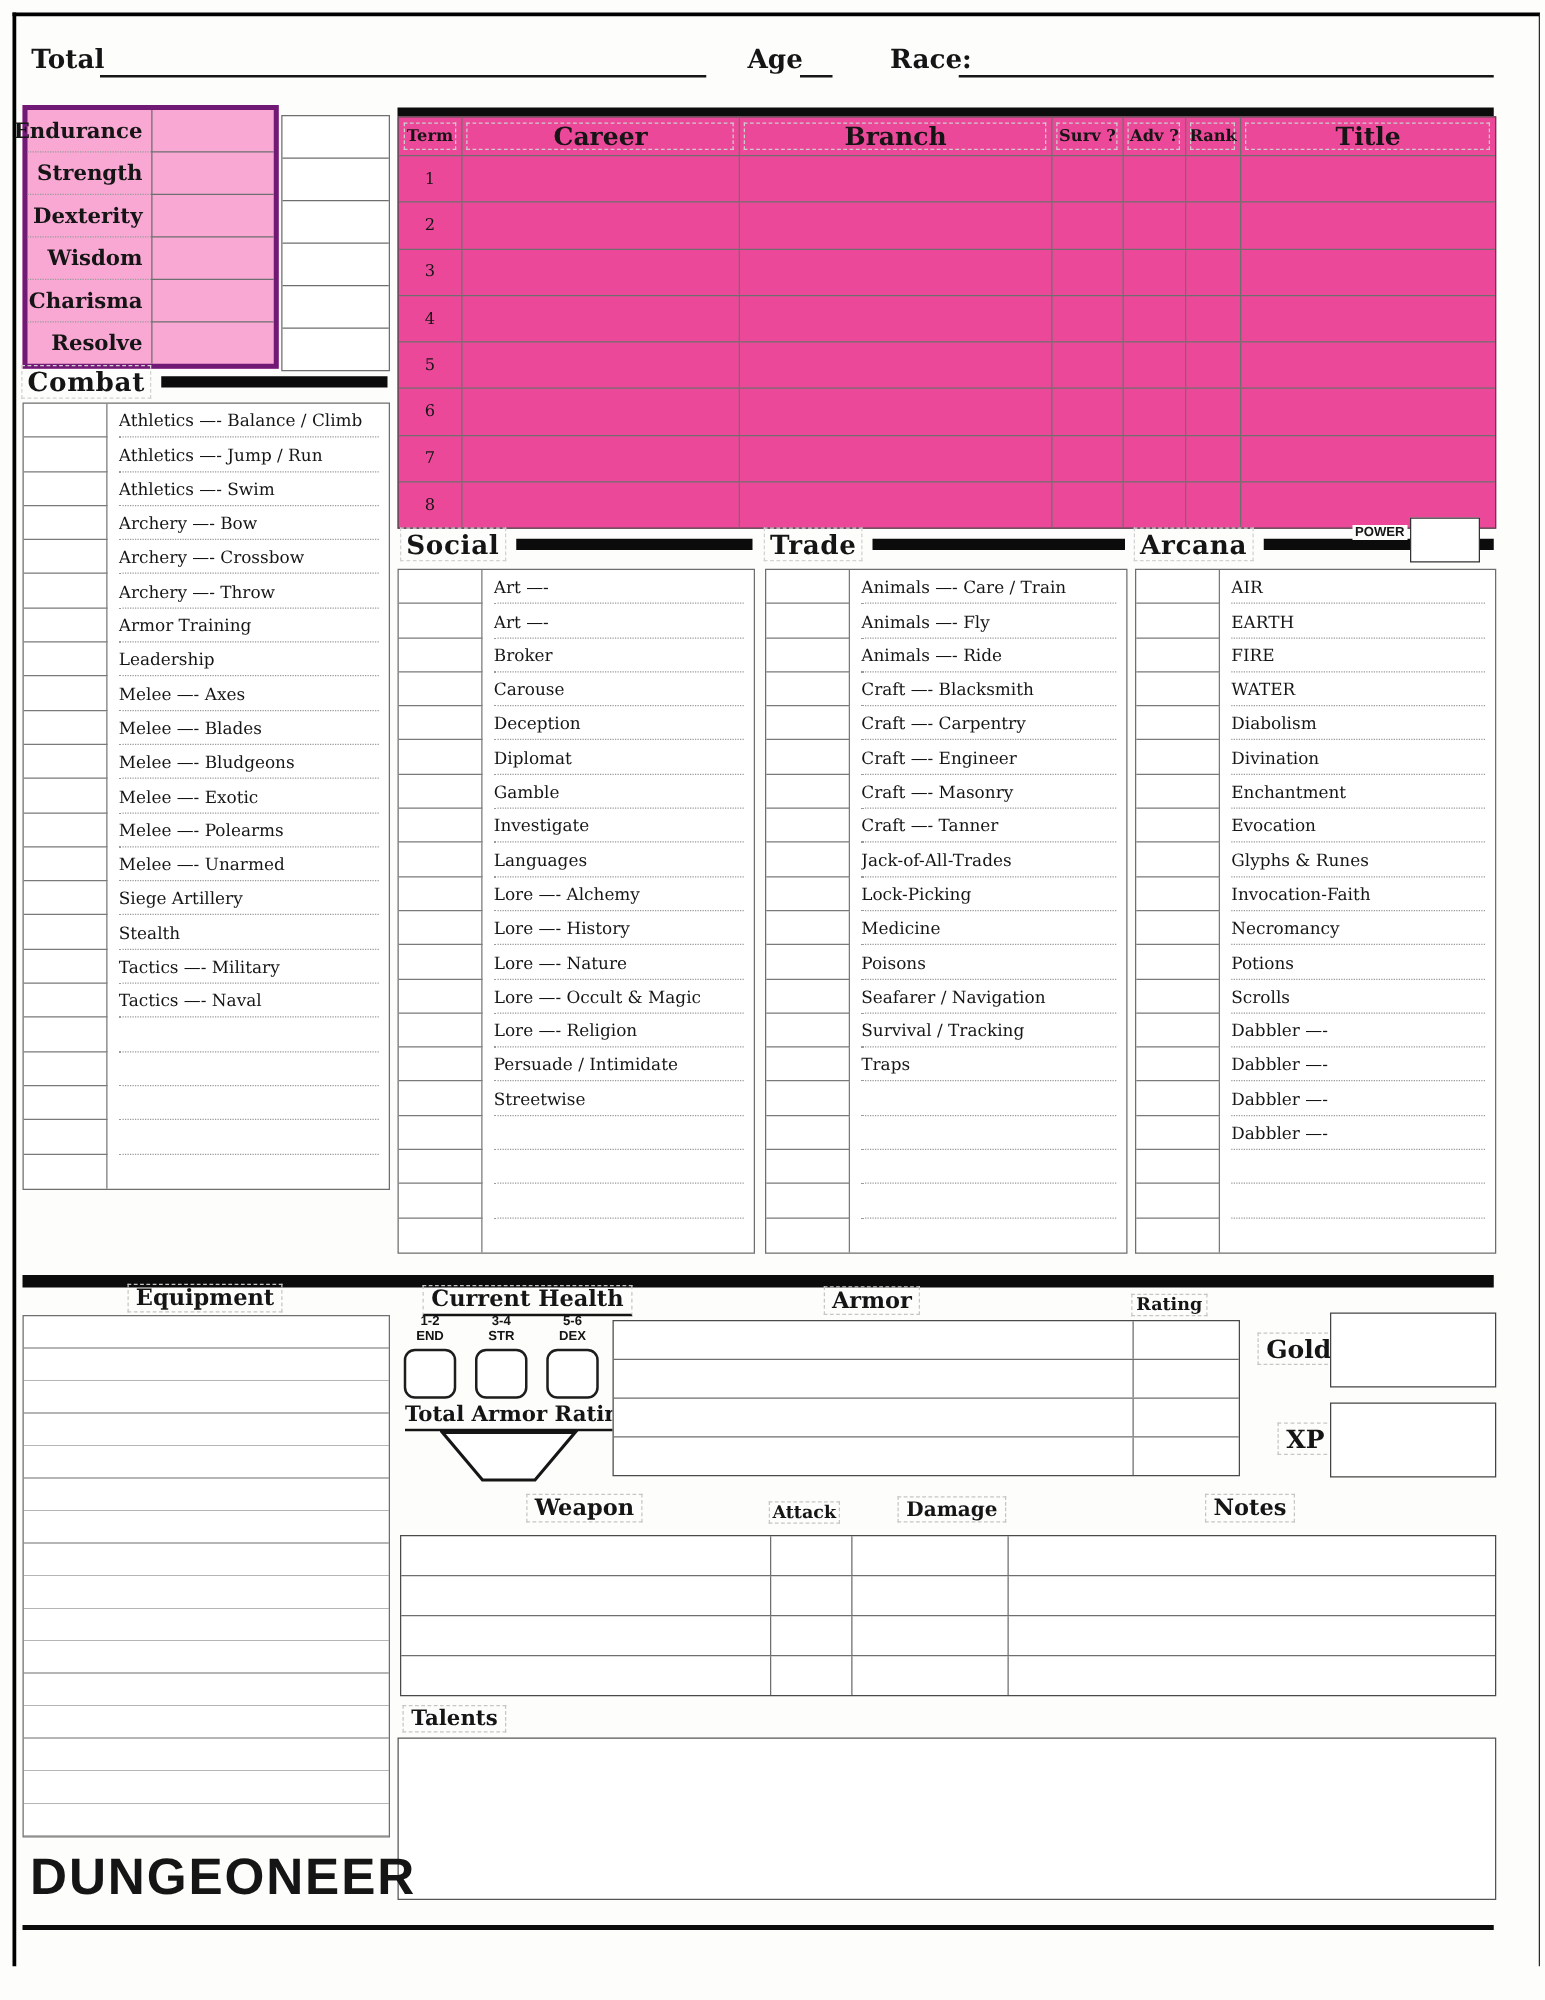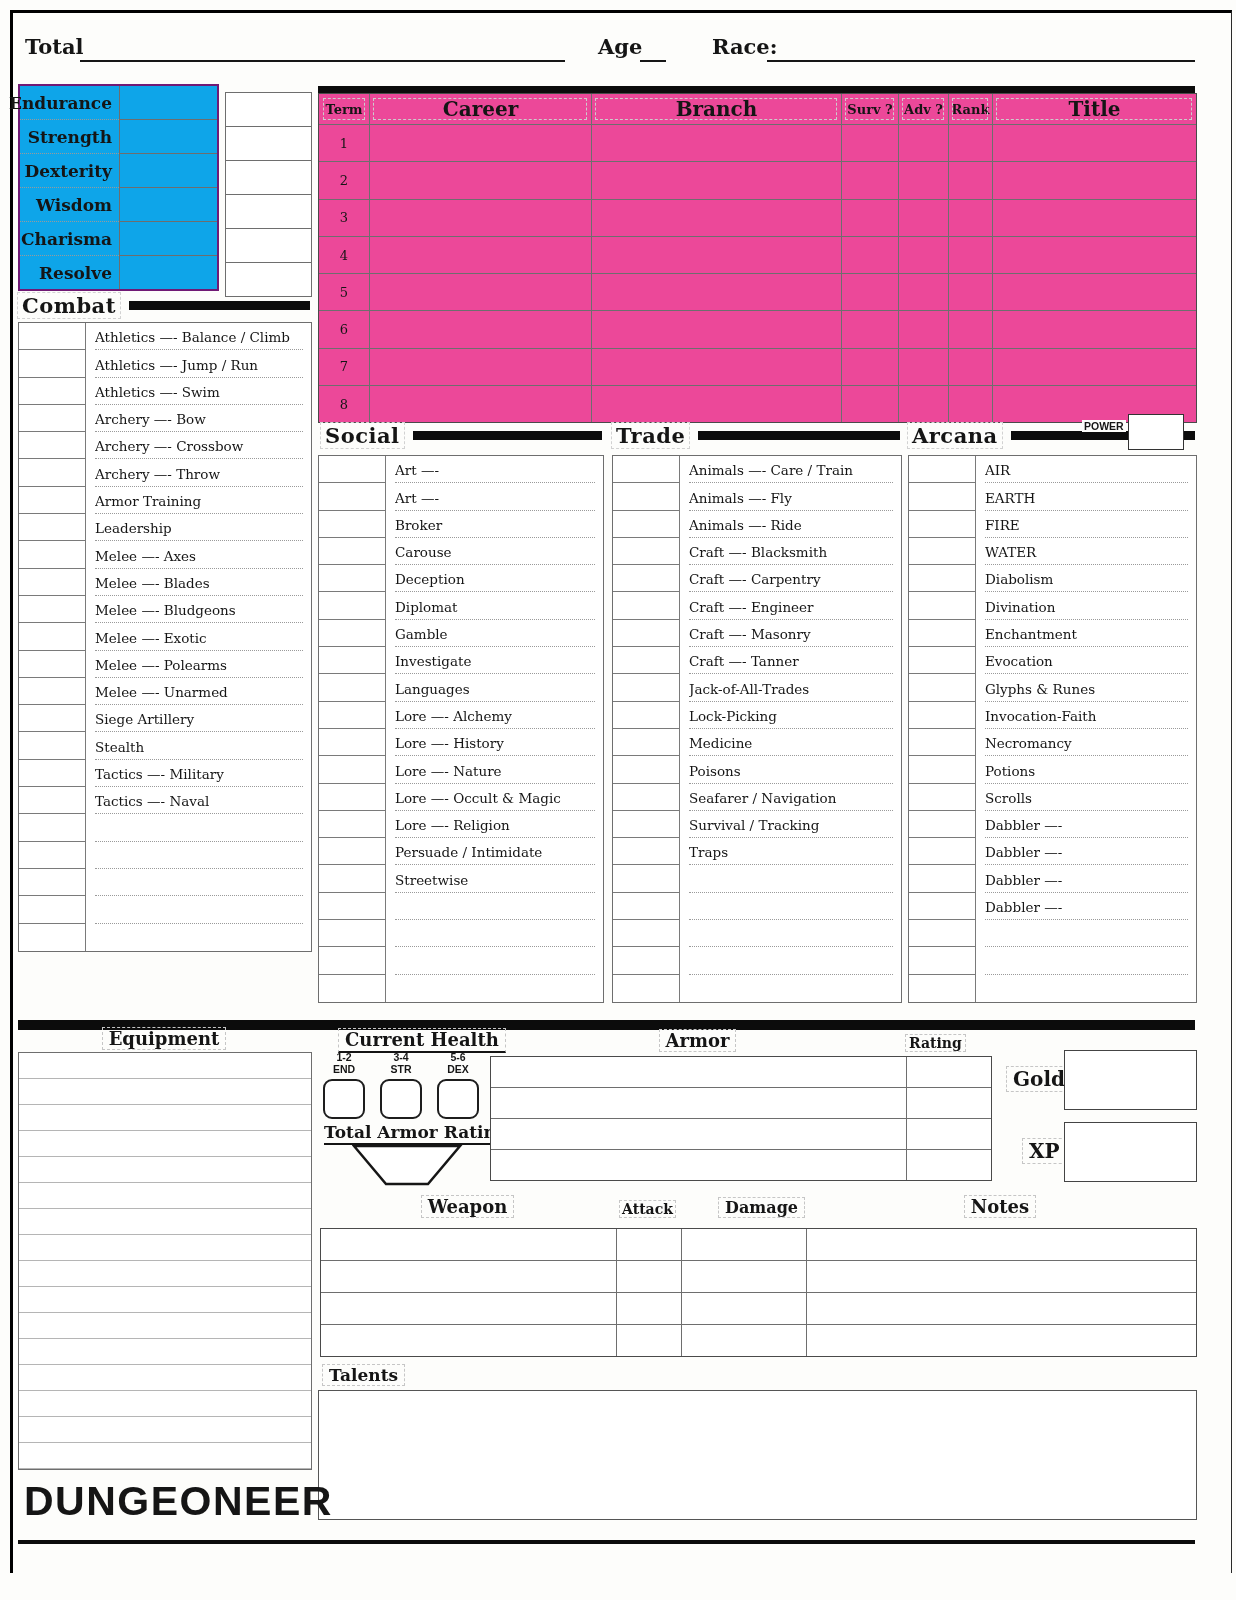--- a/index.html
+++ b/index.html
@@ -5,21 +5,21 @@
   html,body{margin:0;padding:0}
   body{width:1236px;height:1600px;position:relative;background:#fdfdfb;font-family:"DejaVu Serif",serif;color:#151515;overflow:hidden}
   .abs{position:absolute}
   .b{font-weight:bold}
   .bar{background:#0c0c0c}
   .dashedbox{border:1px dashed #c6c6c6;padding:0 6px}
   .underlined{border-bottom:2.5px solid #141414;padding-bottom:1px}
   .fill-line{height:0;border-bottom:2px solid #161616}
 
   
-  .attr-grid{display:grid;grid-template-columns:99px 1fr;border:2px solid #701a75;background:#0ea5e9}
+  .attr-grid{display:grid;grid-template-columns:99px 1fr;border:4px solid #701a75;background:#f9a8d4}
   .attr-grid .al{height:33px;display:flex;align-items:center;justify-content:flex-end;padding-right:7px;font-weight:bold;font-size:17px;border-bottom:1px dotted #9a9a9a}
   .attr-grid .al:nth-last-child(2){border-bottom:none}
   .attr-grid .ab{height:33px;border-left:1px solid #6e6e6e;border-bottom:1px solid #6e6e6e}
   .attr-grid .ab:last-child{border-bottom:none}
   .attr-col2{border:1px solid #6e6e6e;background:#fff}
   .attr-col2 .ab2{height:33px;border-bottom:1px solid #6e6e6e}
   .attr-col2 .ab2:last-child{border-bottom:none}
 
   
   .career-table{border:1.5px solid #4a4a4a;background:#ec4899;display:flex;flex-direction:column}
@@ -711,21 +711,21 @@
 </div>
 
 <span class="abs b dashedbox" style="left:1006px;top:1066px;font-size:20px">Gold</span>
 <div class="abs" style="left:1064px;top:1050px;width:131px;height:58px;border:1.5px solid #444;background:#fff"></div>
 <span class="abs b dashedbox" style="left:1022px;top:1138px;font-size:20px">XP</span>
 <div class="abs" style="left:1064px;top:1122px;width:131px;height:58px;border:1.5px solid #444;background:#fff"></div>
 
 <div class="abs" style="left:320px;top:1196px;width:295px;text-align:center">
   <span class="b dashedbox" style="font-size:18px">Weapon</span>
 </div>
-<div class="abs" style="left:615px;top:1199px;width:65px;text-align:center">
+<div class="abs" style="left:615px;top:1199px;width:65px;">
   <span class="b dashedbox" style="font-size:14px;padding:0 2px">Attack</span>
 </div>
 <div class="abs" style="left:680px;top:1198px;width:125px;text-align:right">
   <span class="b dashedbox" style="font-size:16px">Damage</span>
 </div>
 <div class="abs" style="left:805px;top:1196px;width:390px;text-align:center">
   <span class="b dashedbox" style="font-size:18px">Notes</span>
 </div>
 <div class="abs grid-table" style="left:320px;top:1228px;width:875px">
   <div class="wr">

